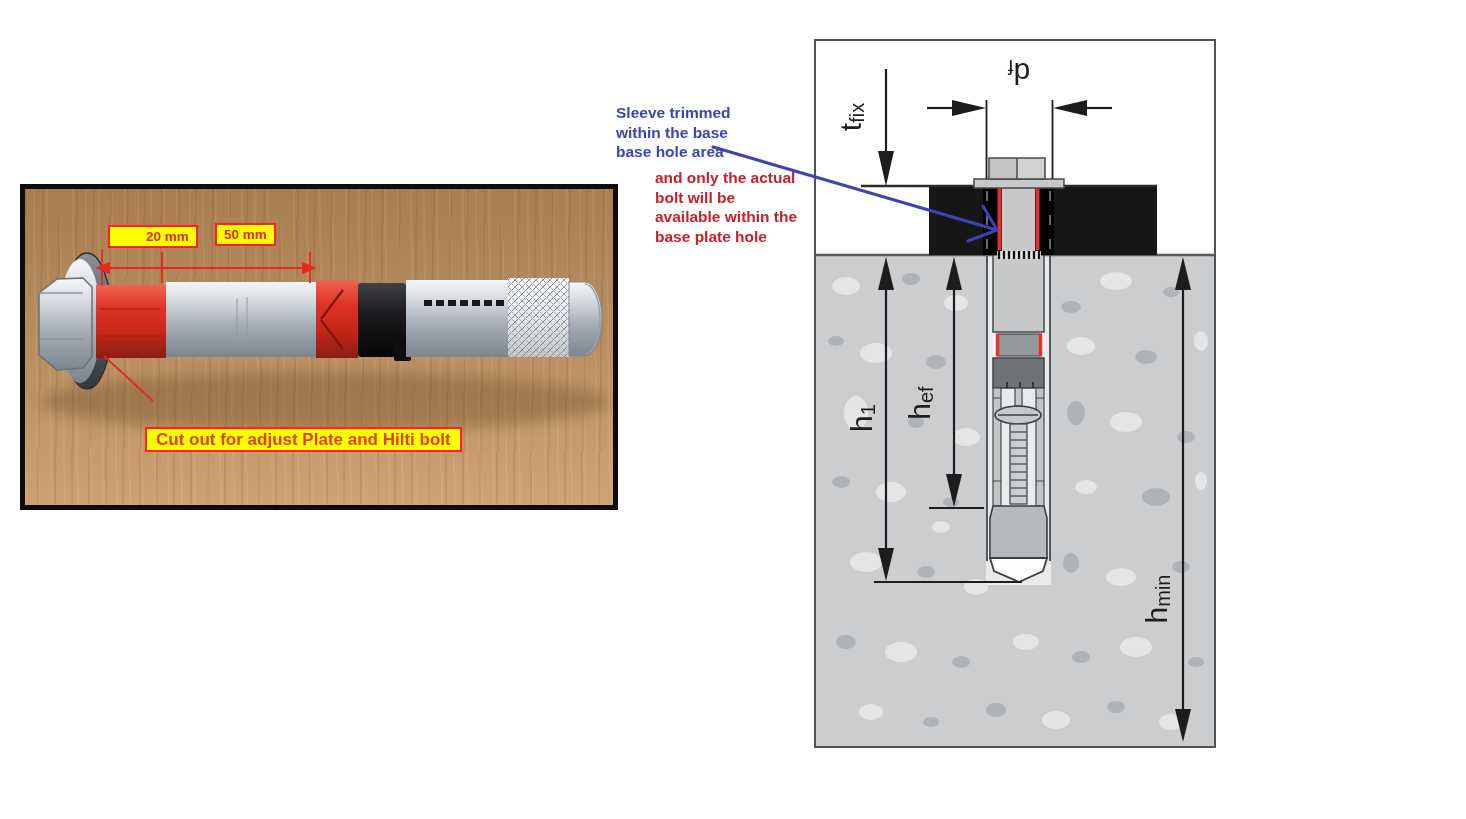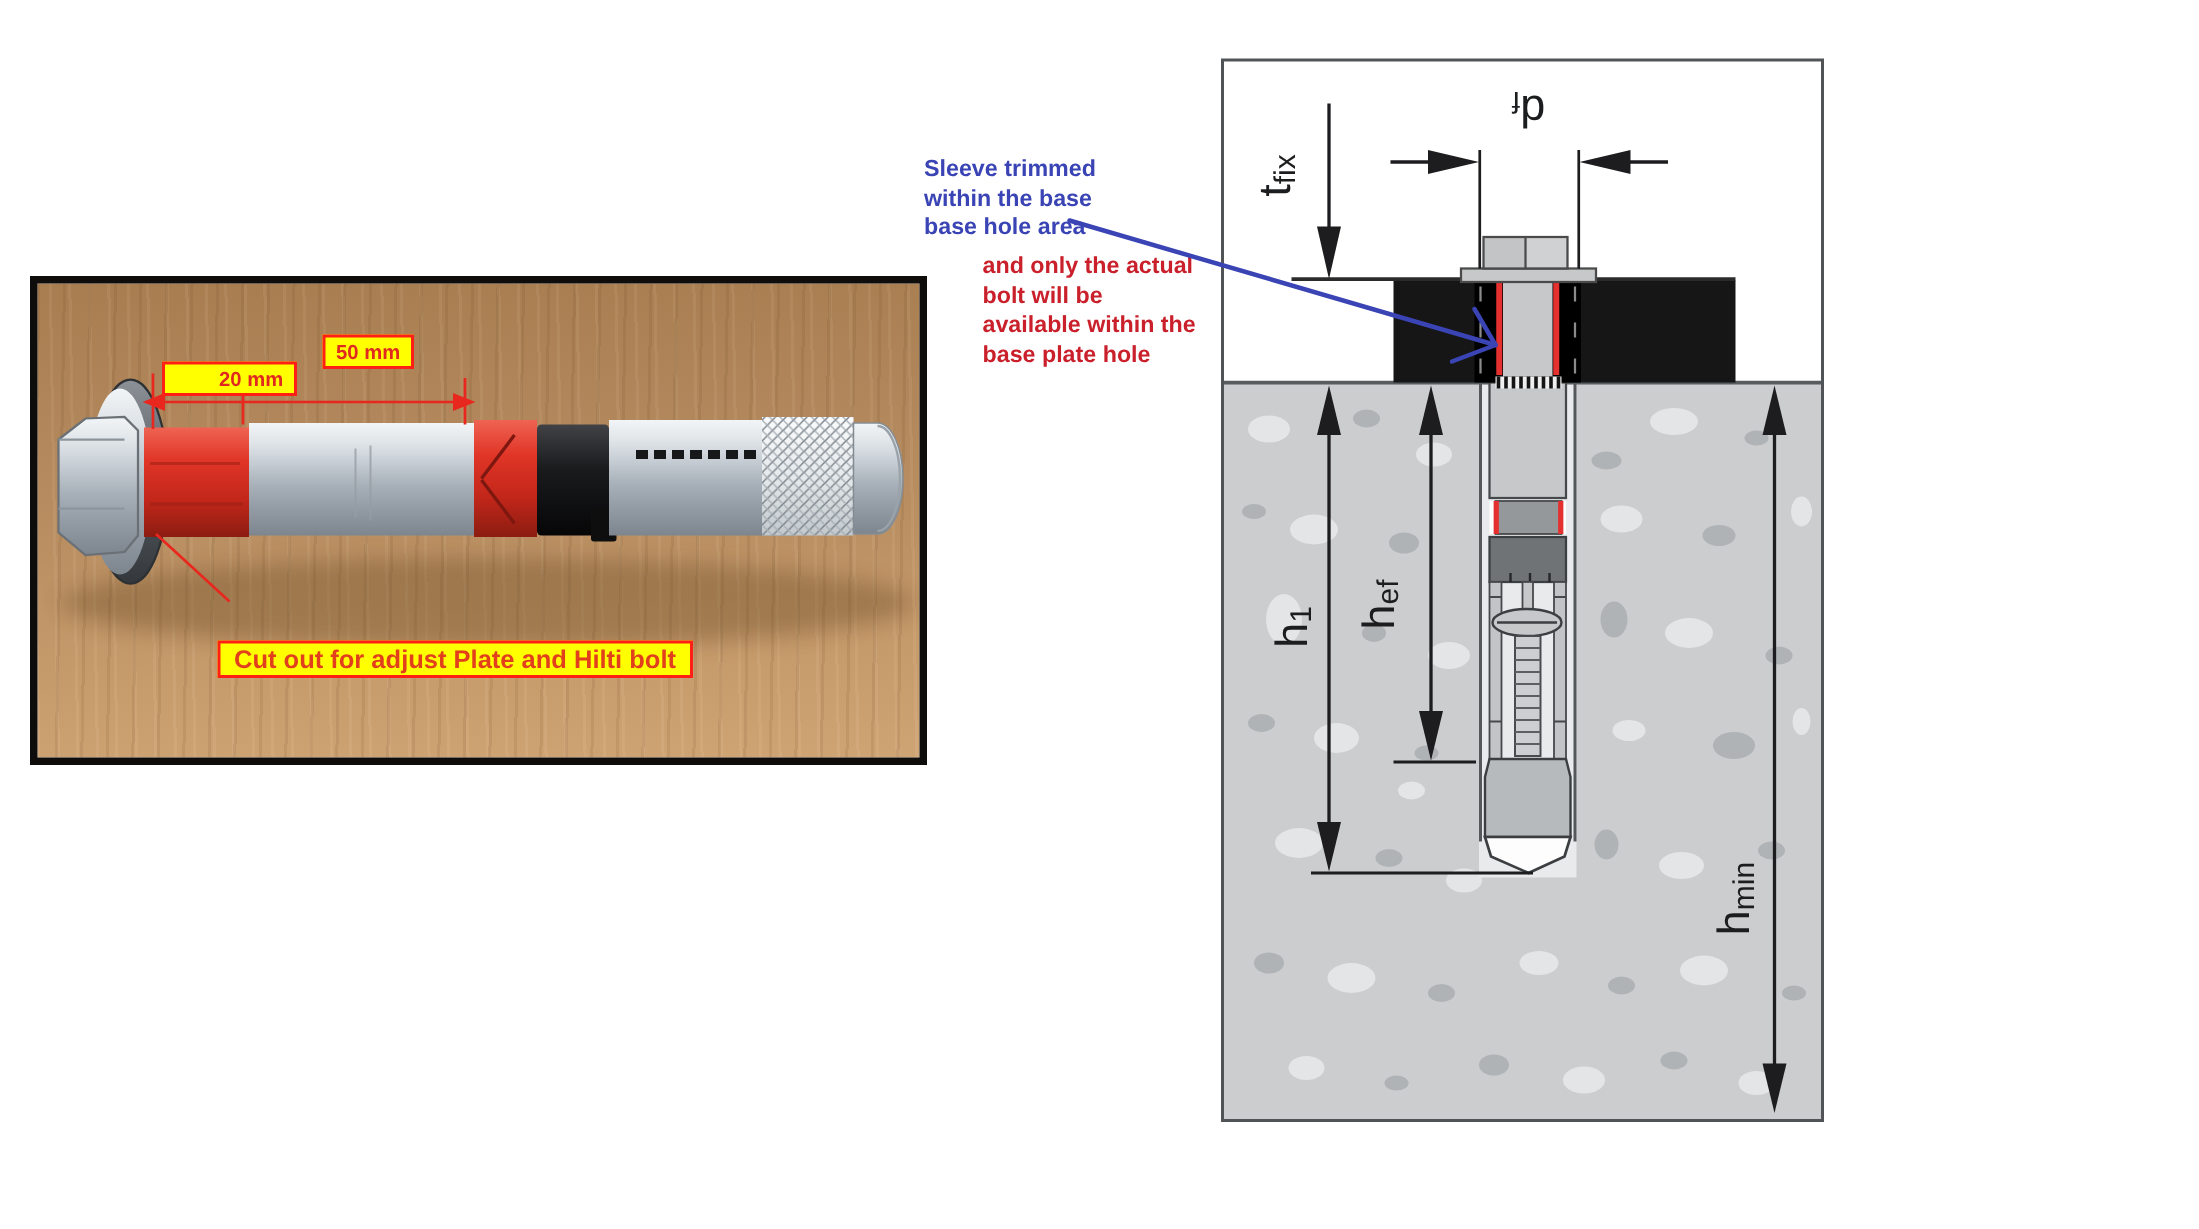--- a/index.html
+++ b/index.html
@@ -115,21 +115,21 @@
         <line x1="77" y1="79" x2="285" y2="79"></line>
         <line x1="77" y1="60" x2="77" y2="97"></line>
         <line x1="137" y1="63" x2="137" y2="94"></line>
         <line x1="285" y1="63" x2="285" y2="94"></line>
         <path d="M70,79 L85,73 L85,85 Z" fill="#e8281e" stroke="none"></path>
         <path d="M292,79 L277,73 L277,85 Z" fill="#e8281e" stroke="none"></path>
         <line x1="79" y1="167" x2="128" y2="212"></line>
       </g>
     </svg>
 
-    <div class="ylab" style="left:83px;top:52px;padding-left:36px;">20 mm</div>
+    <div class="ylab" style="left:83px;top:36px;padding-left:36px;">20 mm</div>
     <div class="ylab" style="left:190px;top:34px;">50 mm</div>
     <div class="ylab big" style="left:120px;top:213px;margin-top:25px;">Cut out for adjust Plate and Hilti bolt</div>
   </figure>
 
   <div class="note blue" style="left:600px;top:103px;margin-left:16px;">
     <div>Sleeve trimmed</div>
     <div>within the base</div>
     <div>base hole area</div>
   </div>
   <div class="note red" style="left:655px;top:168px;">

